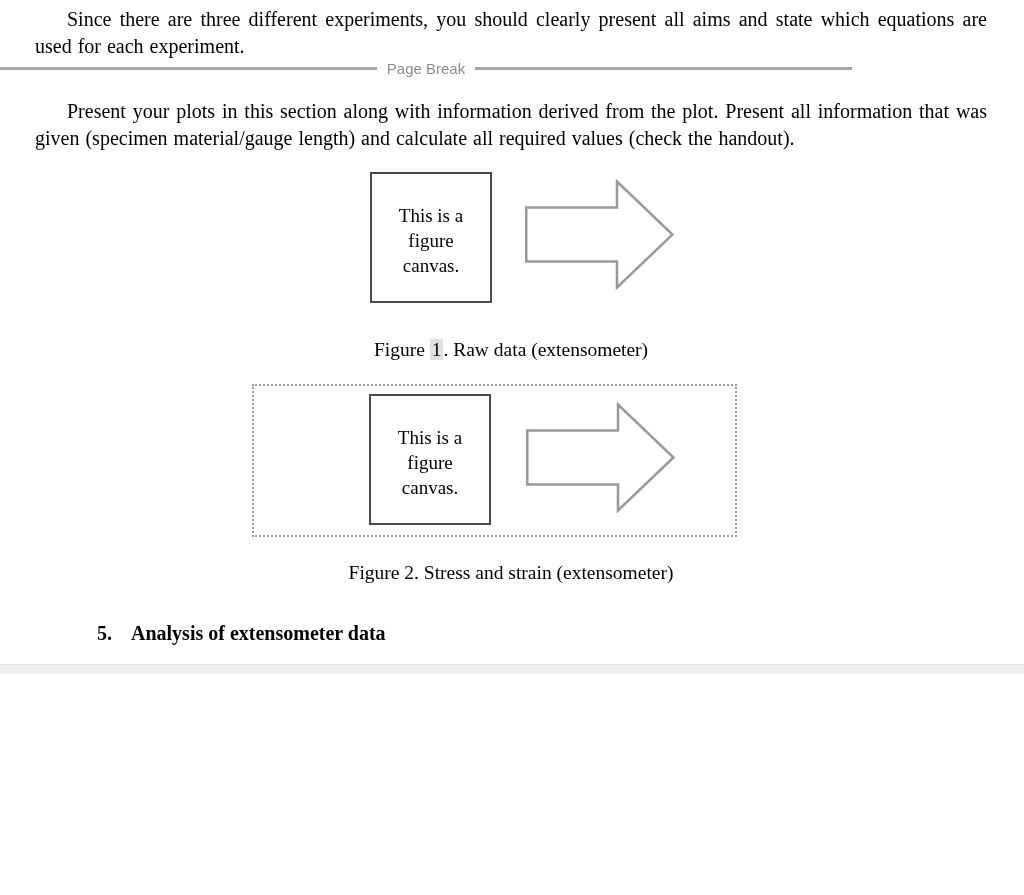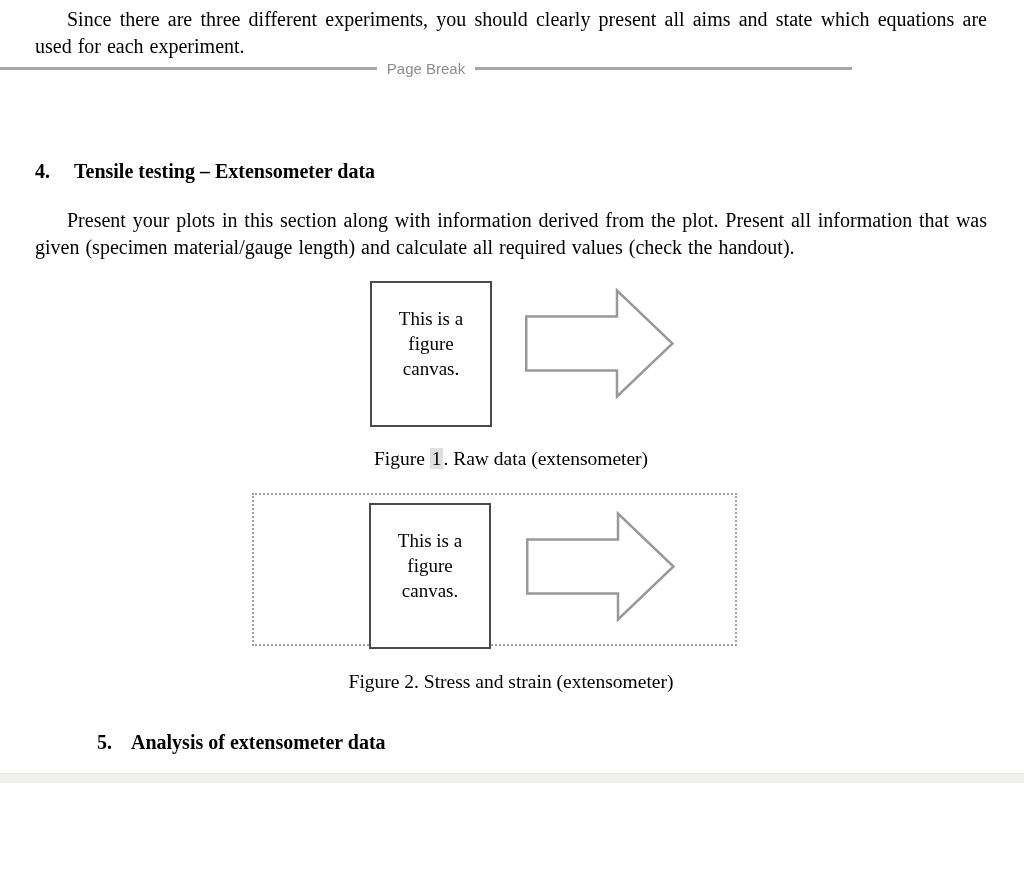--- a/index.html
+++ b/index.html
@@ -65,27 +65,27 @@
   .figure-row {
     position: relative;
     height: 131px;
     margin-top: 20px;
     width: 1024px;
   }
   .canvas-box {
     position: absolute;
     box-sizing: border-box;
     width: 122px;
-    height: 146px;
+    height: 131px;
     border: 2px solid #4a4a4a;
     background: #ffffff;
     text-align: center;
     font-size: 19px;
     line-height: 25px;
-    padding-top: 23px;
+    padding-top: 29px;
   }
   .figure-row .canvas-box { left: 370px; top: 0; }
   .arrow-svg { position: absolute; width: 149px; height: 111px; }
   .figure-row .arrow-svg { left: 525px; top: 7px; }
 
   
   .drawing-canvas {
     position: relative;
     box-sizing: border-box;
     margin: 21px 0 0 252px;
@@ -124,23 +124,20 @@
 <div class="page">
 
   <p class="para indent intro">Since there are three different experiments, you should clearly present all aims and state which equations are used for each experiment.</p>
 
   <div class="page-break">
     <span class="pb-line"></span>
     <span class="pb-label">Page Break</span>
     <span class="pb-line"></span>
   </div>
 
-  <h2 class="heading h4">
-    <span class="h-num">4.</span><span>Tensile testing – Extensometer data</span>
-  </h2>
 
   <p class="para indent present">Present your plots in this section along with information derived from the plot. Present all information that was given (specimen material/gauge length) and calculate all required values (check the handout).</p>
 
   <div class="figure-row">
     <div class="canvas-box">
       <div>This is a</div>
       <div>figure</div>
       <div>canvas.</div>
     </div>
     <svg class="arrow-svg" viewBox="0 0 149 111">

